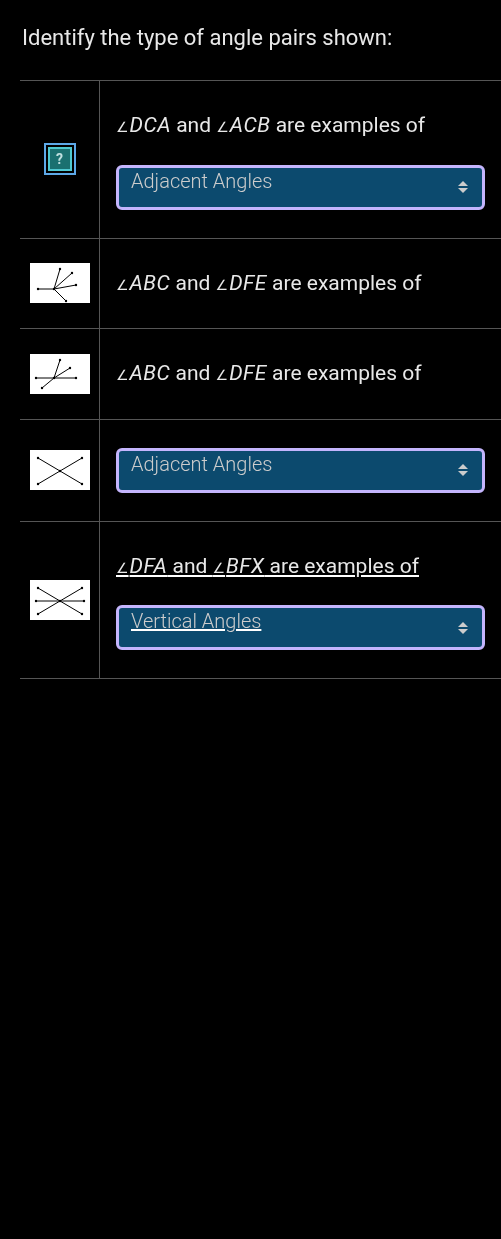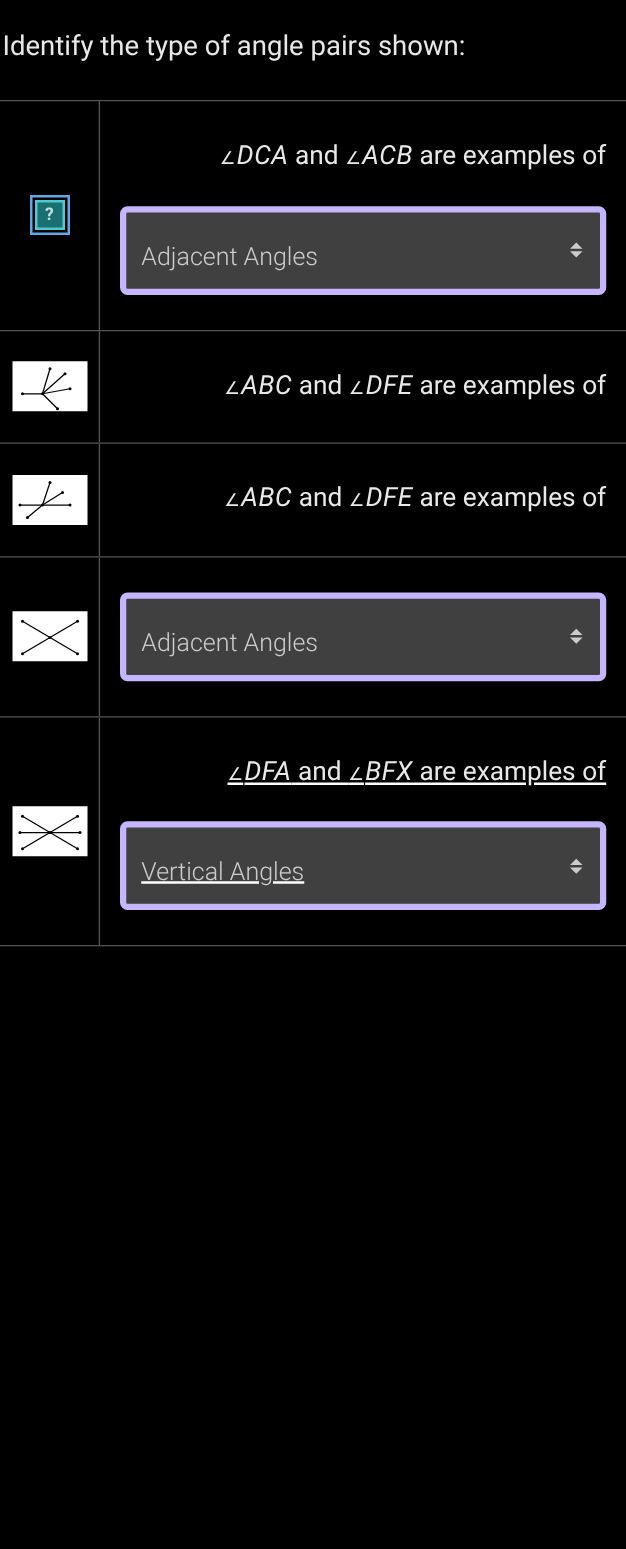--- a/index.html
+++ b/index.html
@@ -10,20 +10,21 @@
     body {
       background: #000;
       color: #fff;
       font-family: -apple-system, BlinkMacSystemFont, "Segoe UI", Roboto, sans-serif;
       width: 501px;
       height: 1239px;
       overflow: hidden;
     }
     .container {
       padding: 25px 0 0 0;
+      margin-left: 20px;
     }
     .title {
       font-size: 22px;
       font-weight: 400;
       color: #e8e8e8;
       margin-bottom: 30px;
       padding-left: 2px;
     }
     .table {
       border-collapse: collapse;
@@ -49,38 +50,38 @@
     .cell-right {
       flex: 1;
       padding: 28px 16px 28px 16px;
       display: flex;
       flex-direction: column;
       gap: 22px;
     }
     .question-text {
       font-size: 21px;
       color: #e8e8e8;
-      text-align: right;
+      text-align: left;
       line-height: 1.6;
     }
     .angle-sym {
       font-size: 14px;
       vertical-align: baseline;
       margin-right: 1px;
     }
     .angle-name {
       font-style: italic;
       letter-spacing: 0.5px;
     }
     .select-wrap {
       position: relative;
-      border: 5px solid #c4b5fd;
+      border: 3px solid #c4b5fd;
       border-radius: 6px;
-      padding: 23px 44px 14px 12px;
-      background: #404040;
+      padding: 1px 44px 14px 12px;
+      background: #0c4a6e;
       cursor: pointer;
     }
     .select-text {
       font-size: 20px;
       color: #ccc;
       font-weight: 300;
     }
     .chevrons {
       position: absolute;
       right: 14px;

